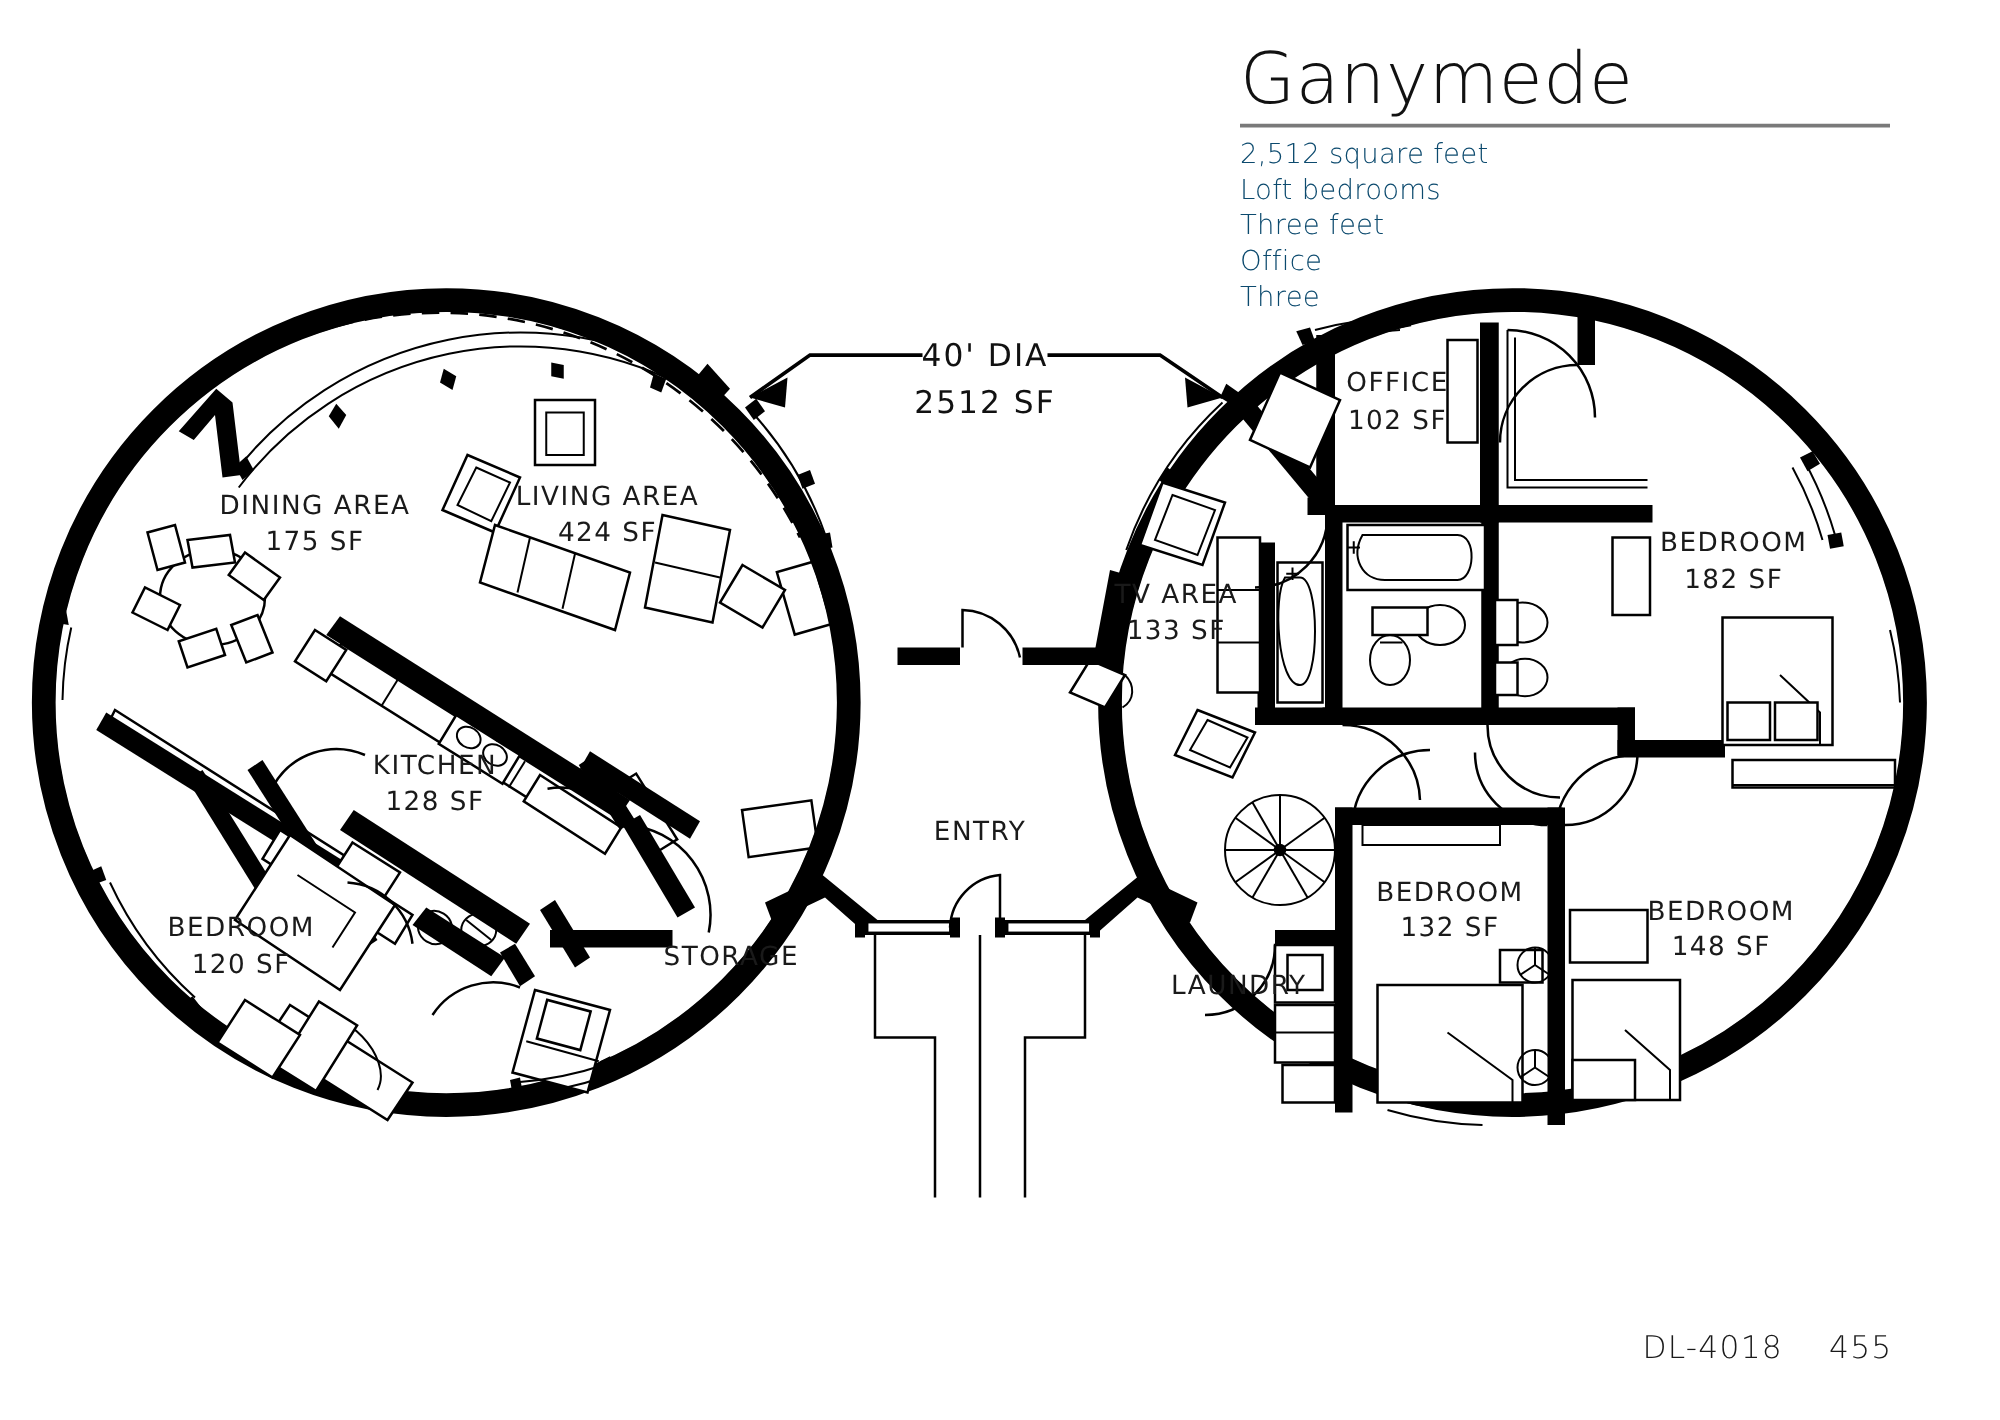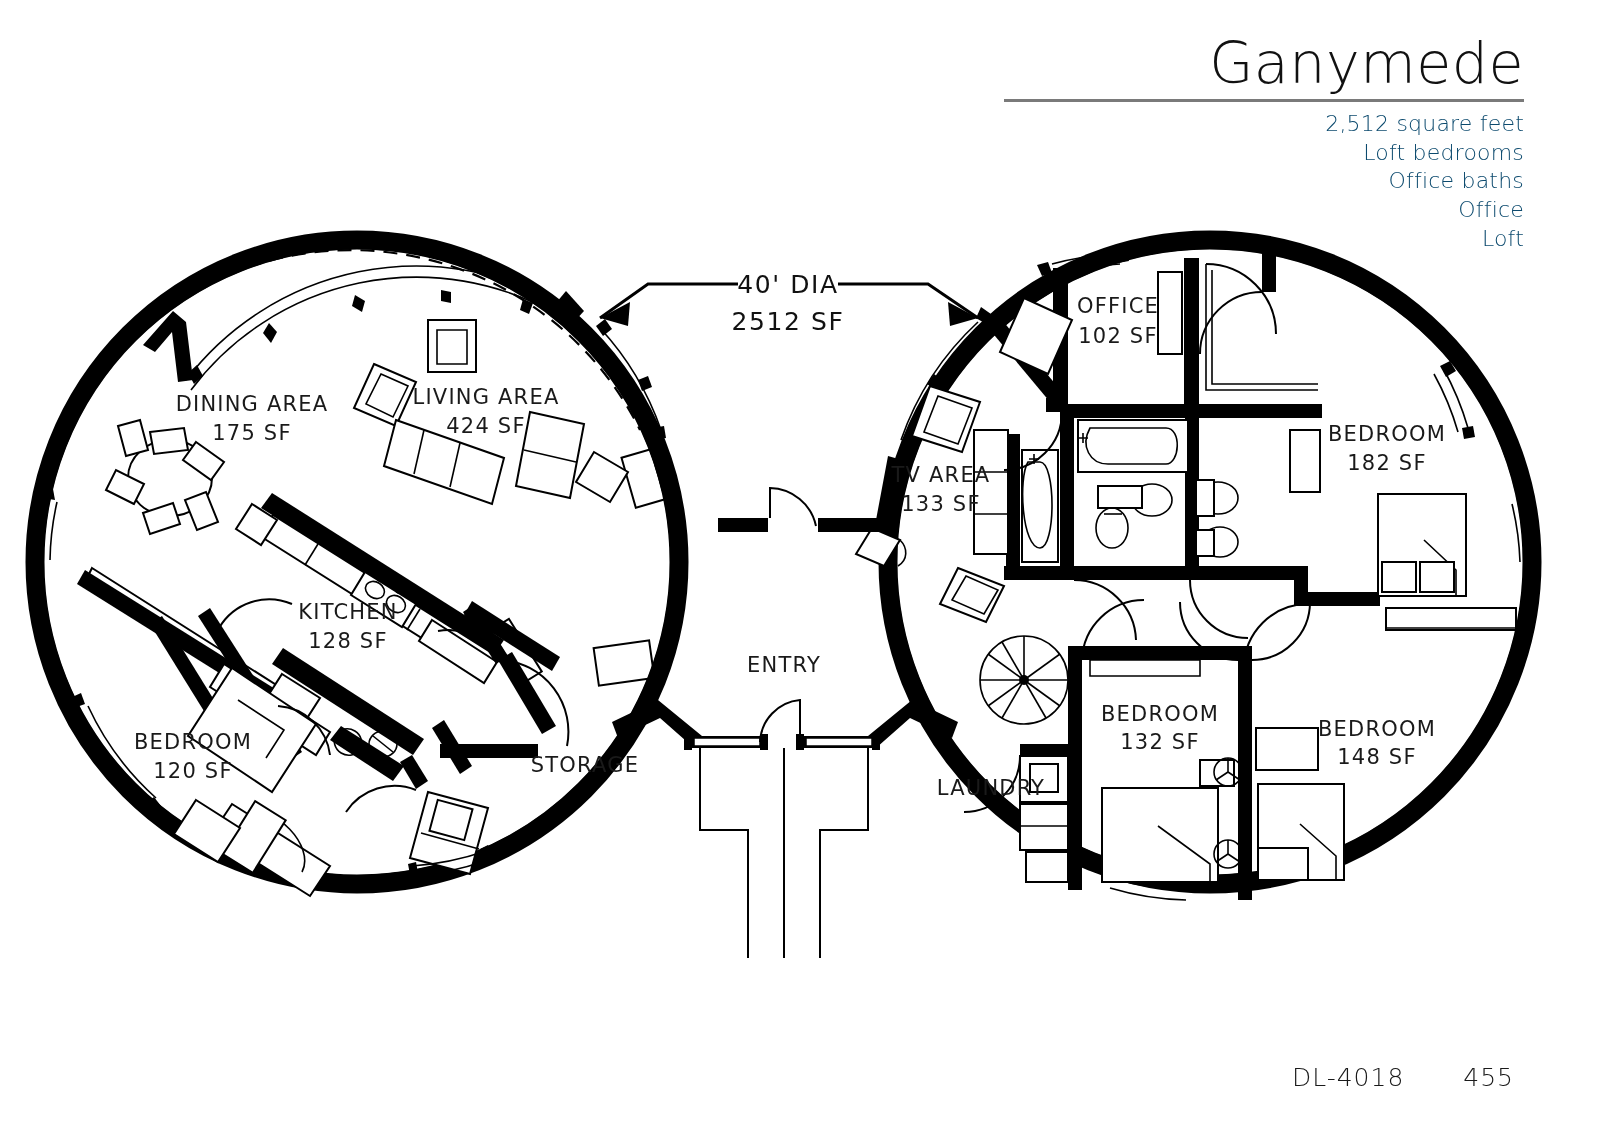--- a/index.html
+++ b/index.html
@@ -42,23 +42,23 @@
   .dimlabel {
     font-family: "DejaVu Sans", sans-serif;
     font-size: 25px;
     letter-spacing: 1.6px;
     fill: #111111;
     text-anchor: middle;
   }
 
   #titleblock {
     position: absolute;
-    right: 76px;
+    right: 88px;
     top: 34px;
-    text-align: right;
+    text-align: left;
     width: 520px;
   }
   #titleblock .plan-name {
     font-family: "DejaVu Sans", sans-serif;
     font-size: 57px;
     font-weight: 300;
     color: #111111;
     line-height: 1.04;
     letter-spacing: 0.5px;
     white-space: nowrap;
@@ -81,21 +81,21 @@
   #footer {
     position: absolute;
     right: 86px;
     bottom: 44px;
     font-family: "DejaVu Sans", sans-serif;
     font-size: 25px;
     font-weight: 300;
     color: #1a1a1a;
     letter-spacing: 1px;
   }
-  #footer .plan-code { margin-right: 50px; }
+  #footer .plan-code { margin-right: 28px; }
 </style>
 </head>
 <body>
 
 <div id="page">
 
   <svg id="plan-svg" viewBox="0 0 1600 1136">
 
     <g>
 
@@ -511,23 +511,23 @@
 
     <text class="dimlabel" x="788" y="293">40' DIA</text>
     <text class="dimlabel" x="788" y="330">2512 SF</text>
   </svg>
 
   <div id="titleblock">
     <div class="plan-name">Ganymede</div>
     <div class="rule"></div>
     <div class="spec">2,512 square feet</div>
     <div class="spec">Loft bedrooms</div>
-    <div class="spec">Office baths</div>
+    <div class="spec">Three feet</div>
     <div class="spec">Office</div>
-    <div class="spec">Loft</div>
+    <div class="spec">Three</div>
   </div>
 
   <div id="footer">
     <span class="plan-code">DL-4018</span>
     <span>455</span>
   </div>
 
 </div>
 
 </body></html>

